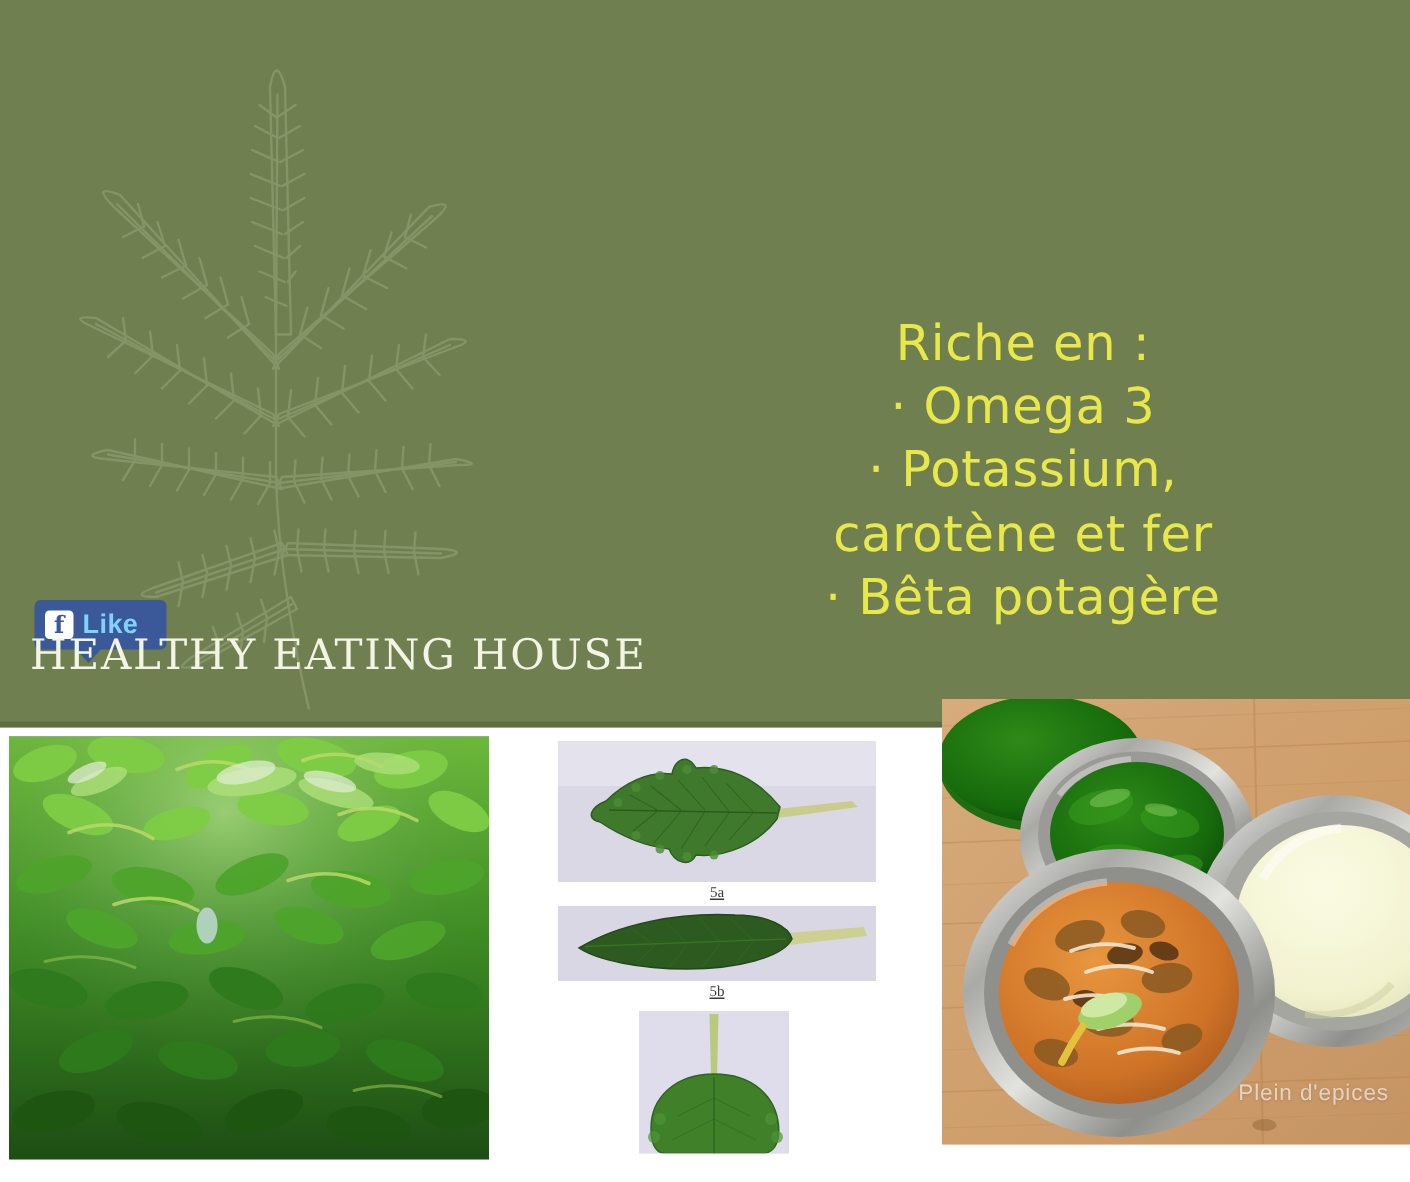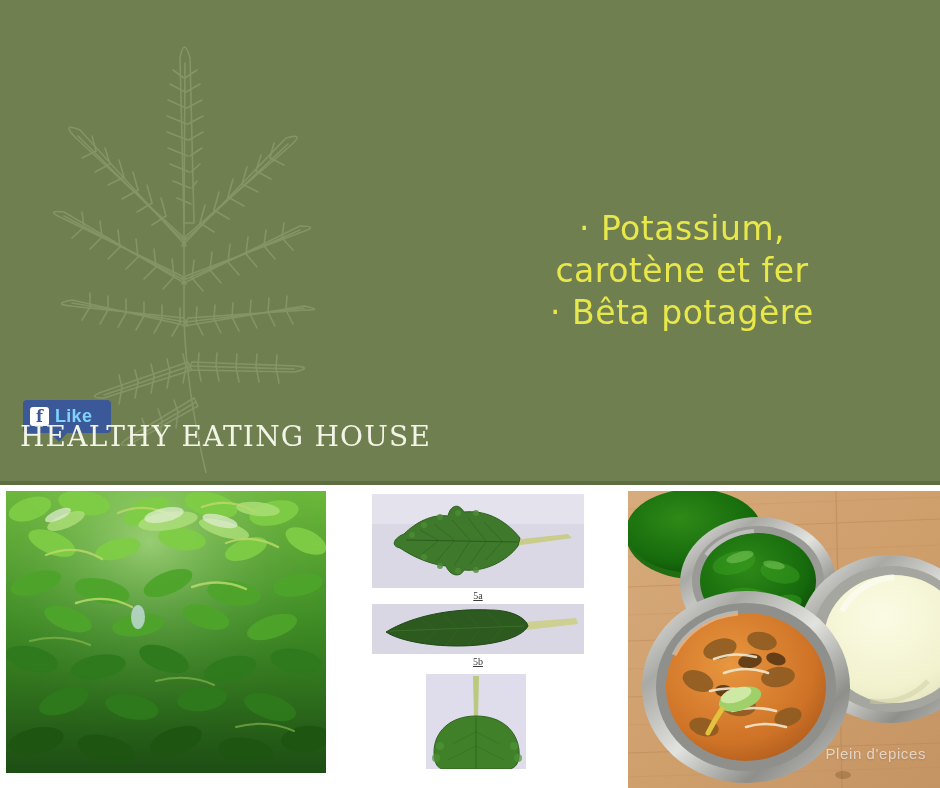--- a/index.html
+++ b/index.html
@@ -139,21 +139,21 @@
     overflow: hidden;
     background: #2f5e1f;
   }
   .photo-specimens {
     position: absolute;
     left: 372px; top: 494px;
     width: 212px; height: 282px;
   }
   .photo-bowls {
     position: absolute;
-    left: 628px; top: 491px;
+    left: 628px; top: 466px;
     width: 312px; height: 297px;
     overflow: hidden;
     background: #c79b6d;
   }
 
   .spec {
     position: absolute;
     overflow: hidden;
     background: #dcd9e8;
   }
@@ -285,20 +285,22 @@
             <path d="M112 412 L110 428 M128 403 L126 419 M144 394 L142 410"></path>
           </g>
         </g>
       </svg>
     </div>
 
     <div class="title-block">
     </div>
 
     <div class="nutrients">
+      <div>Riche en :</div>
+      <div>· Omega 3</div>
       <div>· Potassium,</div>
       <div>carotène et fer</div>
       <div>· Bêta potagère</div>
     </div>
 
     <div class="fb-like">
       <span class="fb-tail"></span>
       <span class="fb-f">f</span>
       <span class="fb-label">Like</span>
     </div>

